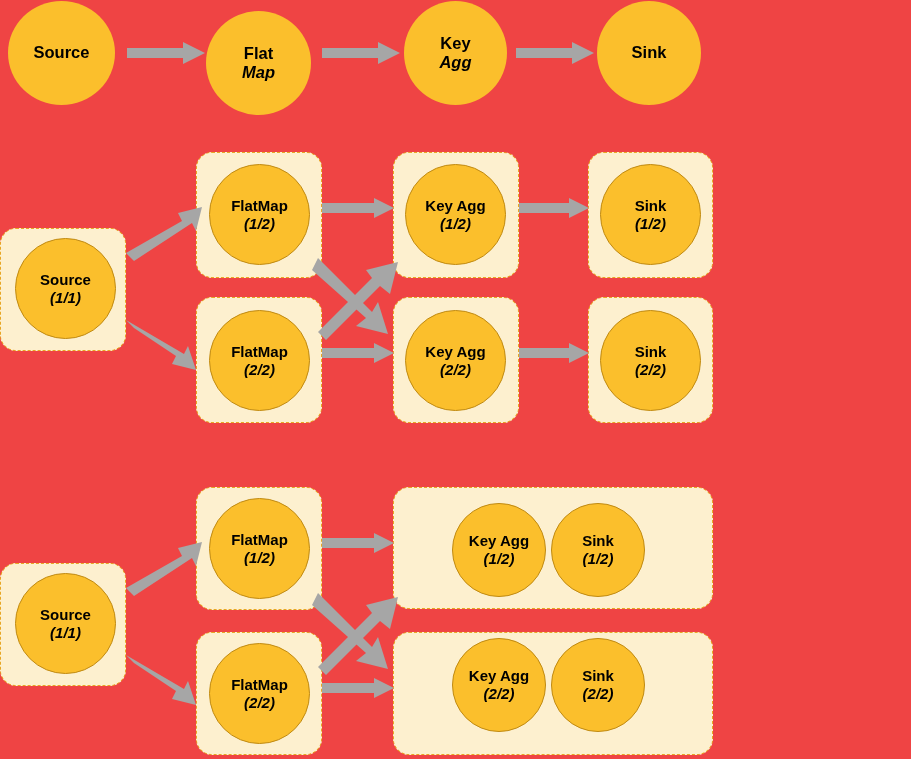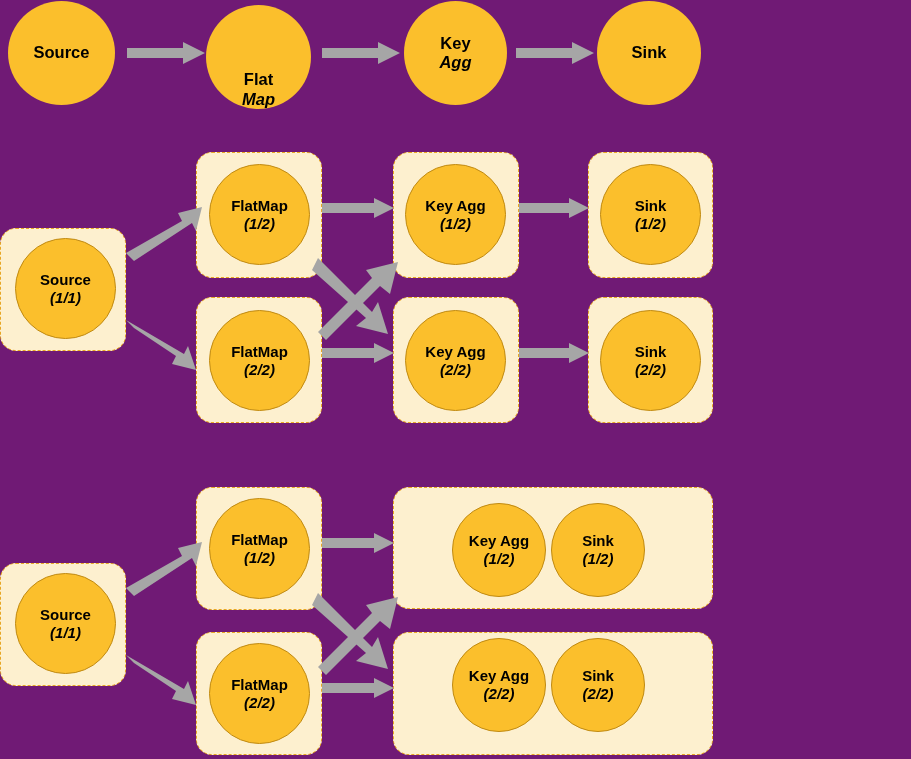--- a/index.html
+++ b/index.html
@@ -7,21 +7,21 @@
     padding: 0;
     background: #000000;
   }
   body {
     font-family: "Liberation Sans", sans-serif;
   }
   #canvas {
     position: relative;
     width: 911px;
     height: 759px;
-    background: #701a75;
+    background: #ef4444;
     overflow: hidden;
   }
   .circle {
     position: absolute;
     border-radius: 50%;
     background: #FBBF2C;
     display: flex;
     flex-direction: column;
     align-items: center;
     justify-content: center;
@@ -69,21 +69,21 @@
     <div class="circle r1-label" style="left:8px; top:1px; width:107px; height:104px;">
       <span class="l1">Source</span>
     </div>
 
     <div class="arrow" style="left:127px; top:42px; width:78px; height:22px;">
       <svg width="78" height="22" viewBox="0 0 78 22">
         <polygon points="0,6 56,6 56,0 78,11 56,22 56,16 0,16" fill="#A6A6A6"></polygon>
       </svg>
     </div>
 
-    <div class="circle r1-label" style="left:206px; top:5px; width:105px; height:104px;justify-content:flex-end;">
+    <div class="circle r1-label" style="left:206px; top:11px; width:105px; height:104px;">
       <span class="l1">Flat</span>
       <span class="l2">Map</span>
     </div>
 
     <div class="arrow" style="left:322px; top:42px; width:78px; height:22px;">
       <svg width="78" height="22" viewBox="0 0 78 22">
         <polygon points="0,6 56,6 56,0 78,11 56,22 56,16 0,16" fill="#A6A6A6"></polygon>
       </svg>
     </div>
 

